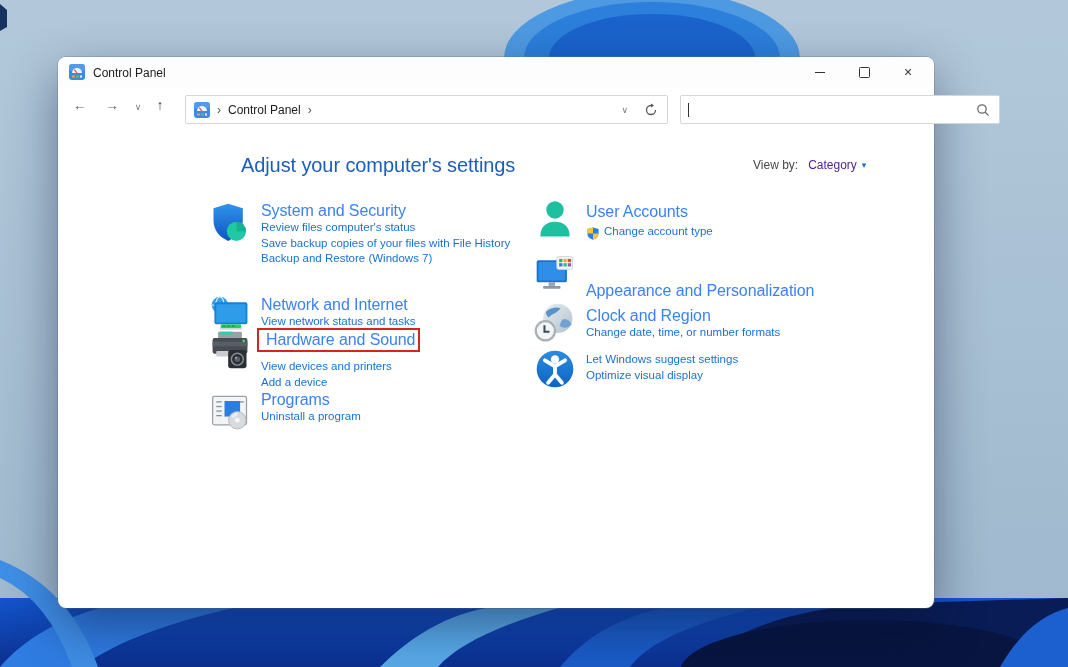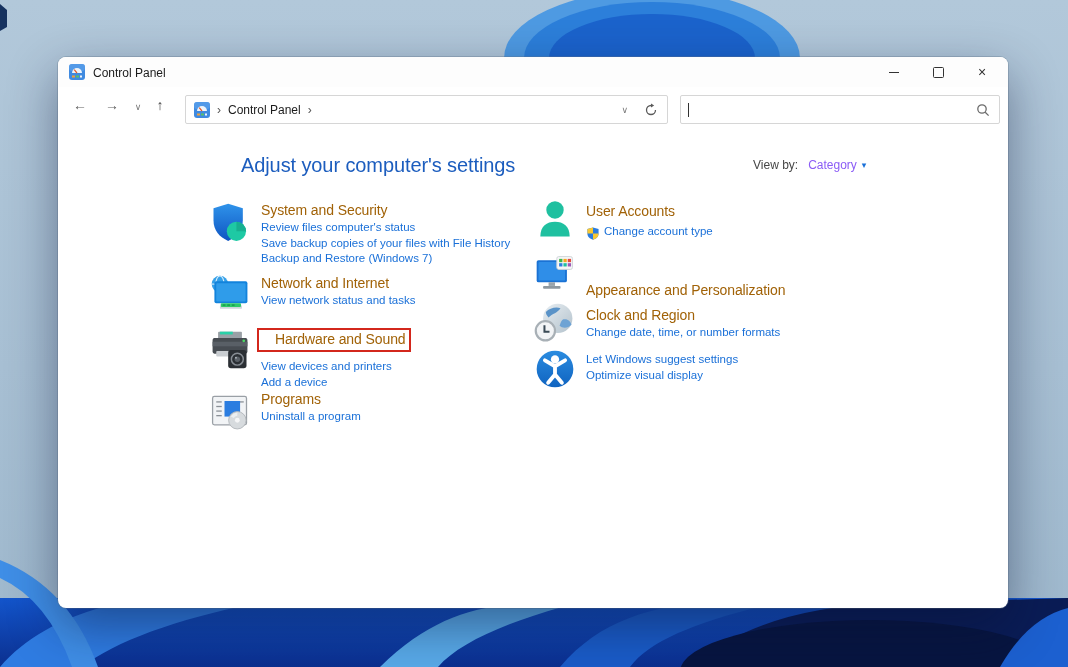--- a/index.html
+++ b/index.html
@@ -4,21 +4,21 @@
 <style>
   html,body{margin:0;padding:0;}
   body{
     width:1068px;height:667px;overflow:hidden;position:relative;
     font-family:"Liberation Sans",sans-serif;
     background:linear-gradient(180deg,#b2c8da 0%,#a7bfd3 55%,#9db7cc 100%);
   }
   .wallpaper{position:absolute;inset:0;}
   
   .window{
-    position:absolute;left:58px;top:57px;width:950px;height:551px;
+    position:absolute;left:58px;top:57px;width:876px;height:551px;
     background:#ffffff;border-radius:8px;
     box-shadow:0 18px 50px rgba(8,18,50,.45),0 0 0 1px rgba(110,130,150,.35);
   }
   .titlebar{position:absolute;top:0;left:0;right:0;height:30px;border-radius:8px 8px 0 0;background:#fdfdfd;}
   .tb-icon{position:absolute;left:11px;top:7px;width:16px;height:16px;}
   .tb-title{position:absolute;left:35px;top:9px;font-size:12px;color:#1b1b1b;}
   .win-controls{position:absolute;right:4px;top:0;height:30px;display:flex;}
   .wc{width:44px;height:30px;display:flex;align-items:center;justify-content:center;color:#2b2b2b;}
   .wc .min-glyph{width:10px;height:0;border-top:1px solid #333;}
   .wc .max-glyph{width:9px;height:9px;border:1.2px solid #333;border-radius:1.5px;}
@@ -40,29 +40,29 @@
   .searchbox{
     position:absolute;left:622px;top:38px;width:320px;height:29px;background:#fff;
     border:1px solid #d6d6d6;border-radius:2px;display:flex;align-items:center;box-sizing:border-box;
   }
   .searchbox input{flex:1;border:none;outline:none;margin-left:2px;font-size:12px;font-family:"Liberation Sans",sans-serif;color:#222;background:transparent;}
   .caret{width:1px;height:14px;background:#333;margin-left:7px;flex:none;}
   .sb-mag{width:14px;height:14px;margin-right:9px;flex:none;}
   
   .page-heading{position:absolute;left:183px;top:97px;font-size:20px;color:#1c5dbe;letter-spacing:-.1px;}
   .viewby{position:absolute;left:695px;top:101px;font-size:12px;color:#464646;display:flex;align-items:center;}
-  .viewby .vb-value{color:#8b5cf6;margin-left:10px;}
+  .viewby .vb-value{color:#4c1d95;margin-left:10px;}
   .viewby .vb-arrow{color:#1a70d8;font-size:9px;margin-left:5px;}
   .cat-item{position:absolute;display:flex;align-items:flex-start;}
   .cat-icon{width:44px;height:44px;flex:none;margin-right:9px;}
-  .cat-title{font-size:14px;color:#a16207;line-height:19px;letter-spacing:-.1px;}
+  .cat-title{font-size:16px;color:#3b82f6;line-height:19px;letter-spacing:-.1px;}
   .cat-link{font-size:11.5px;color:#1a70d8;line-height:15.5px;}
   .cat-link.with-shield{display:flex;align-items:flex-end;}
   .cat-link .uac{width:14px;height:13px;margin-right:4px;flex:none;}
-  .hl{border:2px solid #d3271c;padding:0 3px 1px 16px;margin-left:-4px;display:inline-block;}
+  .hl{border:2px solid #d3271c;padding:0 3px 1px 7px;margin-left:-4px;display:inline-block;}
 </style>
 </head>
 <body>
 
 <svg class="wallpaper" viewBox="0 0 1068 667" xmlns="http://www.w3.org/2000/svg">
   <defs>
     <linearGradient id="gBase" x1="0" y1="0" x2="0" y2="1">
       <stop offset="0" stop-color="#1355cc"></stop>
         <stop offset="1" stop-color="#0b2f8e"></stop>
     </linearGradient>
@@ -165,21 +165,21 @@
       <path d="M31,22.5 A10.5,10.5 0 0 1 41.5,33 L31,33 Z" fill="#17b090"></path>
     </svg>
     <div class="cat-text">
       <div class="cat-title">System and Security</div>
       <div class="cat-link">Review files computer's status</div>
       <div class="cat-link">Save backup copies of your files with File History</div>
       <div class="cat-link">Backup and Restore (Windows 7)</div>
     </div>
   </div>
 
-  <div class="cat-item" style="left:150px;top:217px">
+  <div class="cat-item" style="left:150px;top:238px">
     <svg class="cat-icon" viewBox="0 0 48 48">
       <circle cx="13" cy="11" r="9" fill="#35a0e8"></circle>
       <ellipse cx="13" cy="11" rx="4.5" ry="9" fill="none" stroke="#d8eefc" stroke-width="1.2"></ellipse>
       <line x1="4" y1="11" x2="22" y2="11" stroke="#d8eefc" stroke-width="1.2"></line>
       <rect x="7" y="8" width="36" height="24" rx="2" fill="#1283dc"></rect>
       <rect x="9" y="10" width="32" height="20" rx="1" fill="#2f9cea"></rect>
       <rect x="13" y="34" width="24" height="4" rx="1" fill="#cfd6dc"></rect>
       <rect x="14" y="32" width="22" height="4" rx="1" fill="#2fc96a"></rect>
       <rect x="16" y="33" width="3" height="2" fill="#1da352"></rect>
       <rect x="21" y="33" width="3" height="2" fill="#1da352"></rect>

